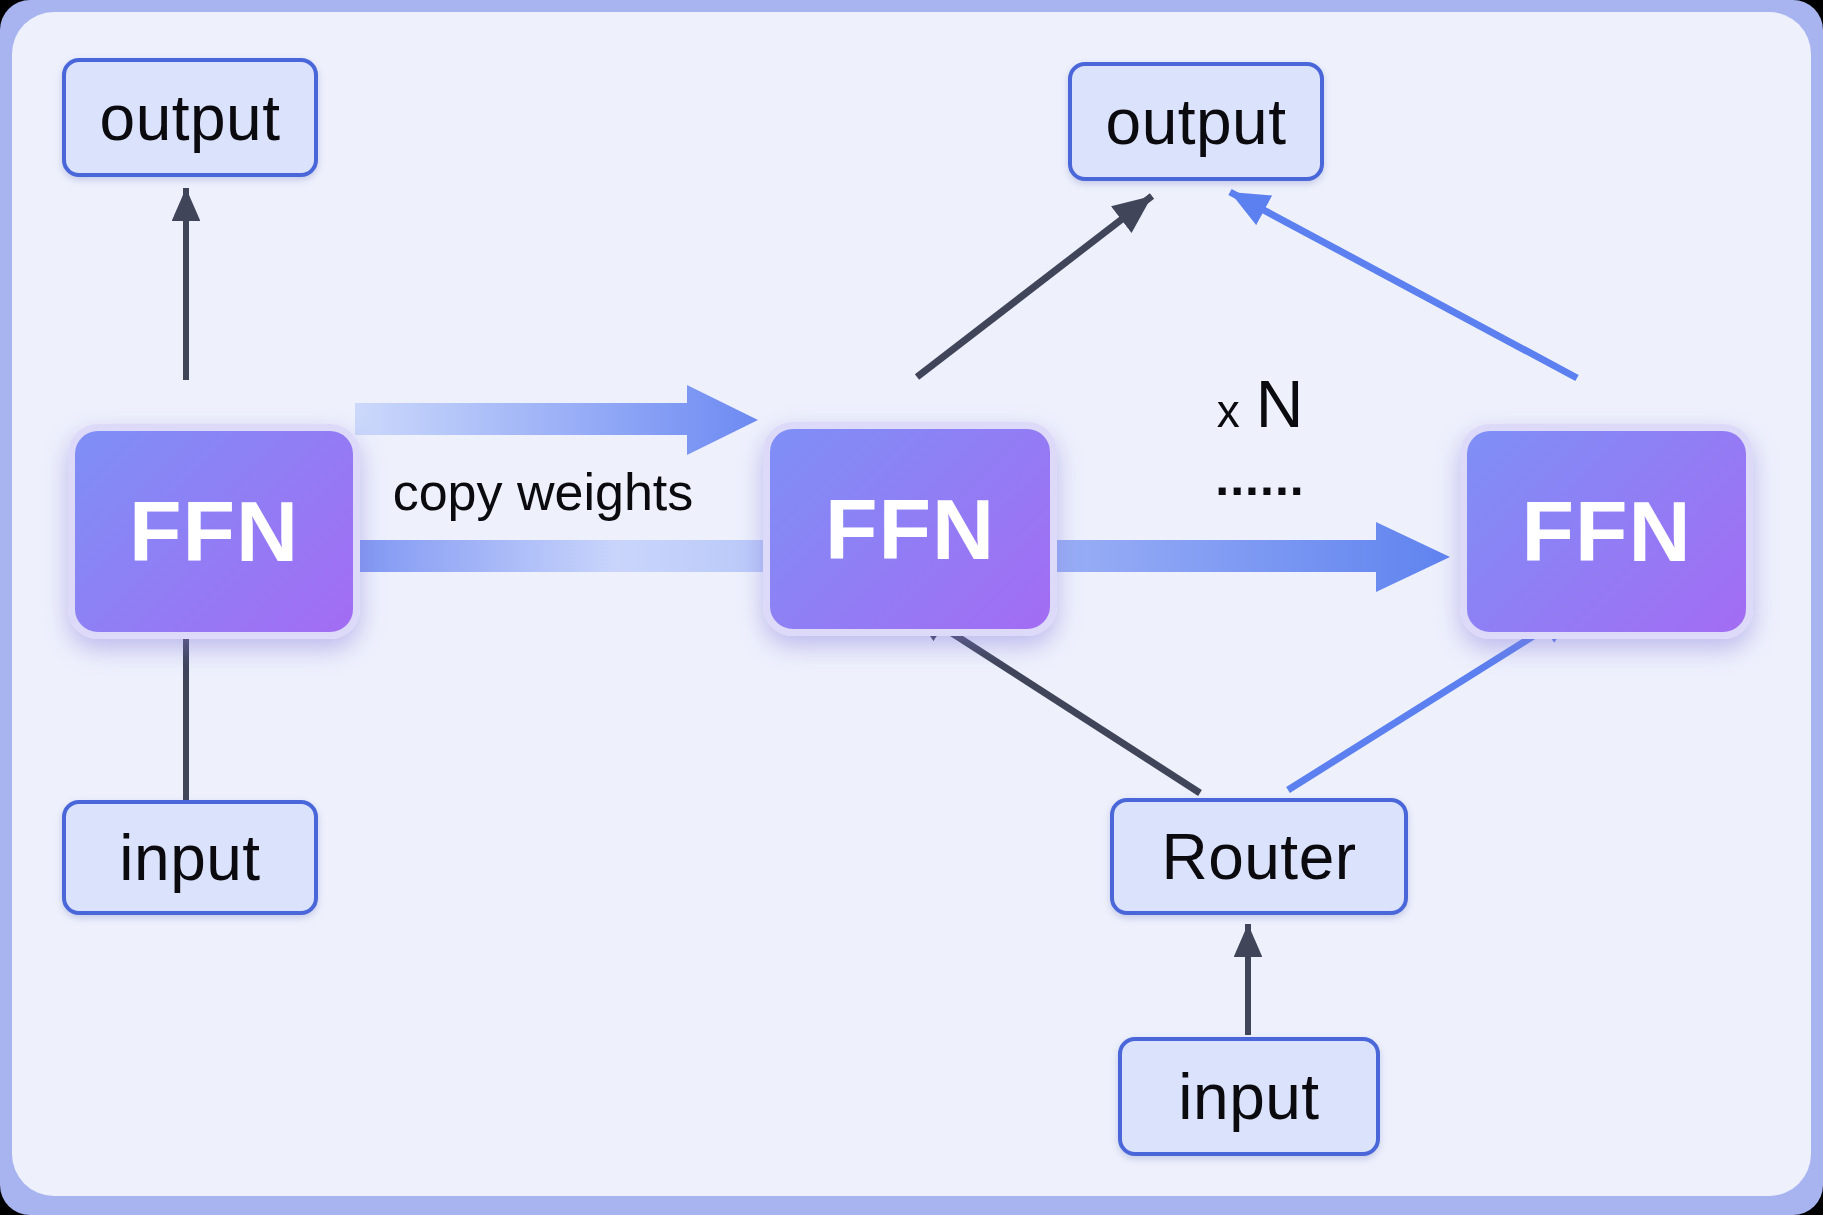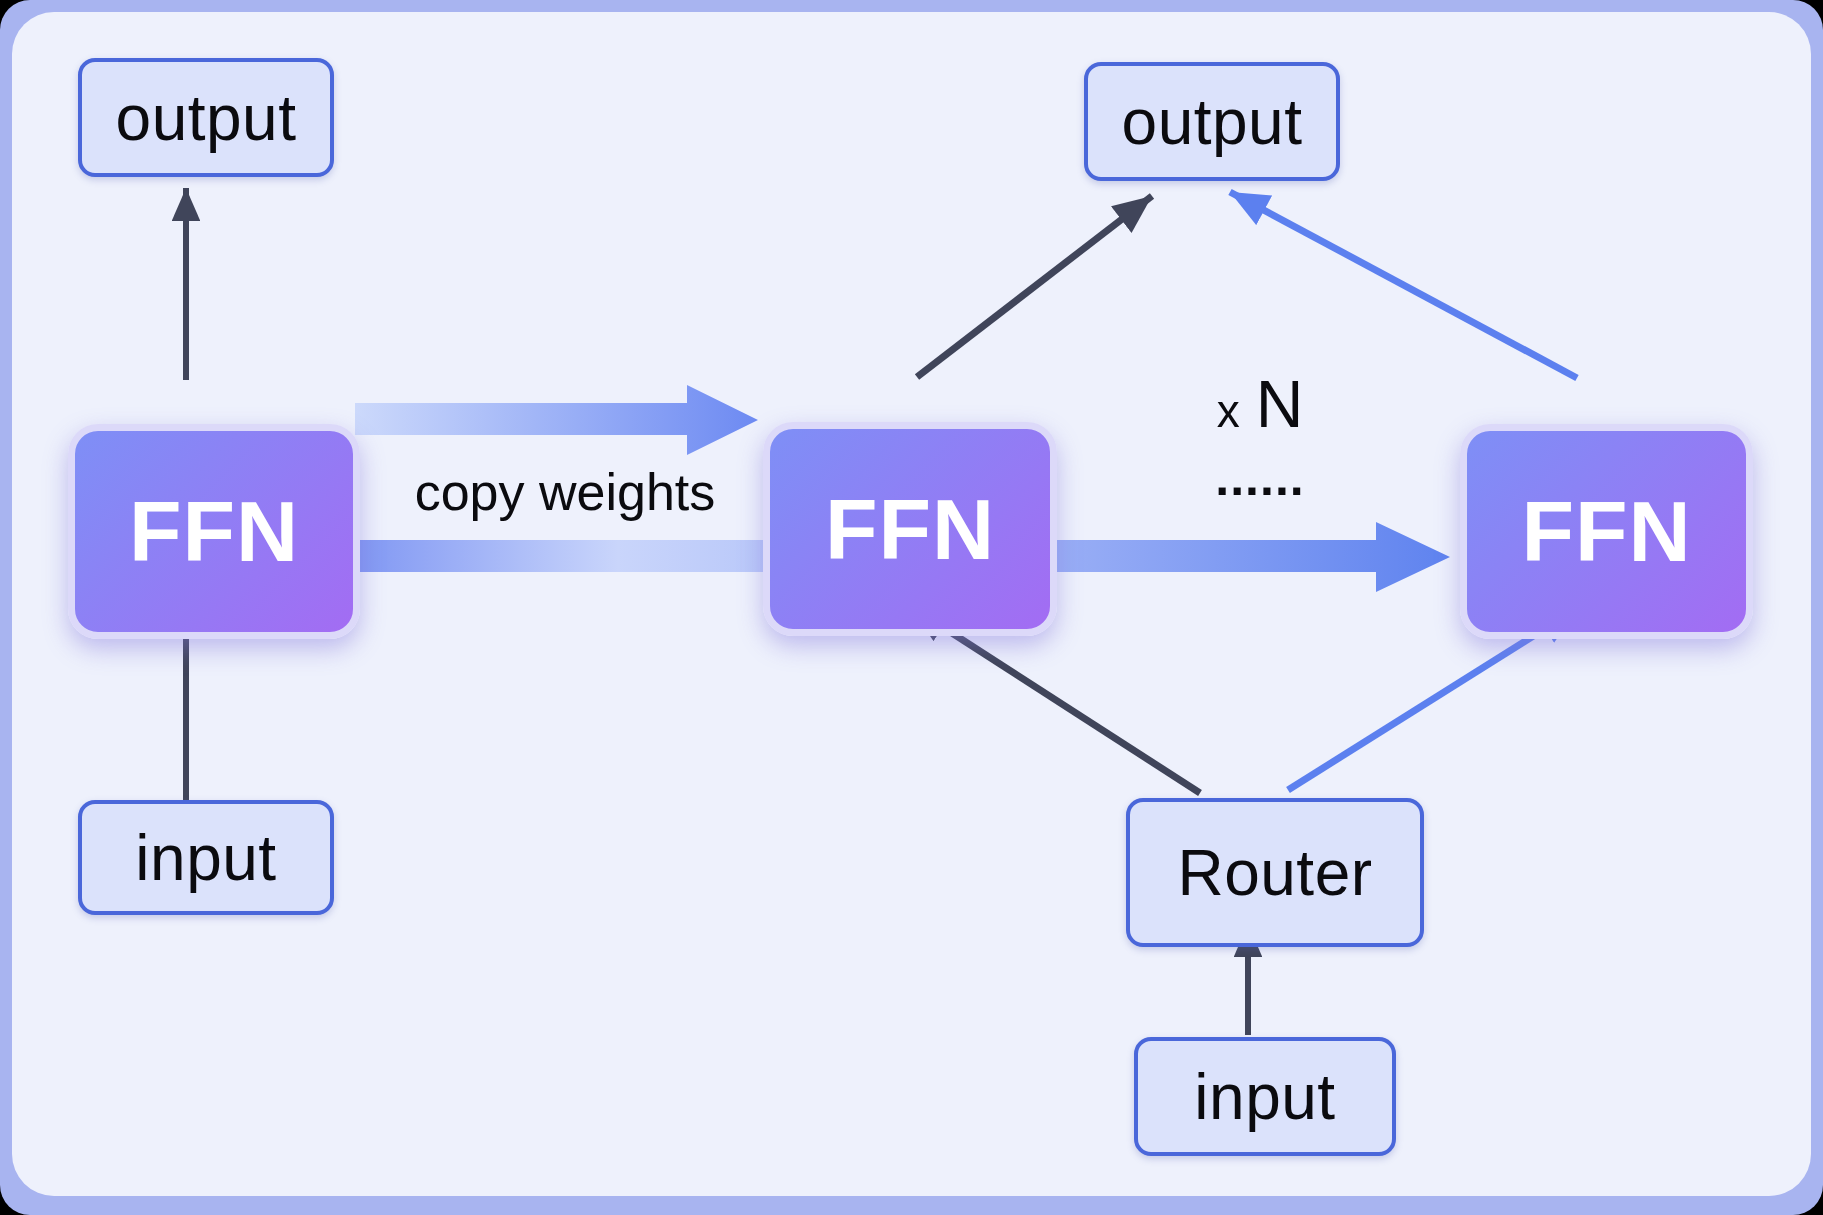--- a/index.html
+++ b/index.html
@@ -13,39 +13,38 @@
     background:var(--panel,#eef1fc);border-radius:42px;
   }
   .arrows{position:absolute;left:0;top:0;width:1823px;height:1215px;}
   .node{position:absolute;display:flex;align-items:center;justify-content:center;box-sizing:border-box;}
   .lbl{
     background:var(--node-fill,#dbe2fb);
     border:4px solid var(--node-border,#4a67da);
     border-radius:17px;color:var(--text,#0b0b0f);
     font-size:64px;line-height:1;letter-spacing:0.5px;
     box-shadow:0 3px 7px rgba(90,100,180,0.28);
-    margin-left:16px;
   }
   .ffn{
     background:linear-gradient(135deg,var(--ffn-gradient-start,#7e8ff6) 0%,var(--ffn-gradient-end,#a36cf3) 100%);
     border:7px solid #dcd9f9;border-radius:30px;
     color:var(--ffn-text,#fff);font-size:86px;font-weight:700;letter-spacing:1px;
     box-shadow:0 10px 24px rgba(130,120,220,0.45);
     margin-top:44px;
   }
   .n-output-left{left:62px;top:58px;width:256px;height:119px;}
   .n-ffn-left{left:68px;top:380px;width:292px;height:215px;}
   .n-input-left{left:62px;top:800px;width:256px;height:115px;}
   .n-output-right{left:1068px;top:62px;width:256px;height:119px;}
   .n-ffn-mid{left:763px;top:378px;width:294px;height:214px;}
   .n-ffn-right{left:1460px;top:380px;width:293px;height:215px;}
-  .n-router{left:1110px;top:798px;width:298px;height:149px;}
+  .n-router{left:1110px;top:798px;width:298px;height:117px;}
   .n-input-right{left:1118px;top:1037px;width:262px;height:119px;}
   .copy-weights{
-    position:absolute;left:390px;top:464px;width:350px;text-align:center;
+    position:absolute;left:368px;top:464px;width:350px;text-align:center;
     color:var(--text,#0b0b0f);font-size:52px;line-height:1.1;
   }
   .xn{
     position:absolute;left:1160px;top:366px;width:200px;
     display:flex;align-items:baseline;justify-content:center;gap:16px;
     color:var(--text,#0b0b0f);
   }
   .xn .x-small{font-size:46px;}
   .xn .n-big{font-size:66px;}
   .dots{

